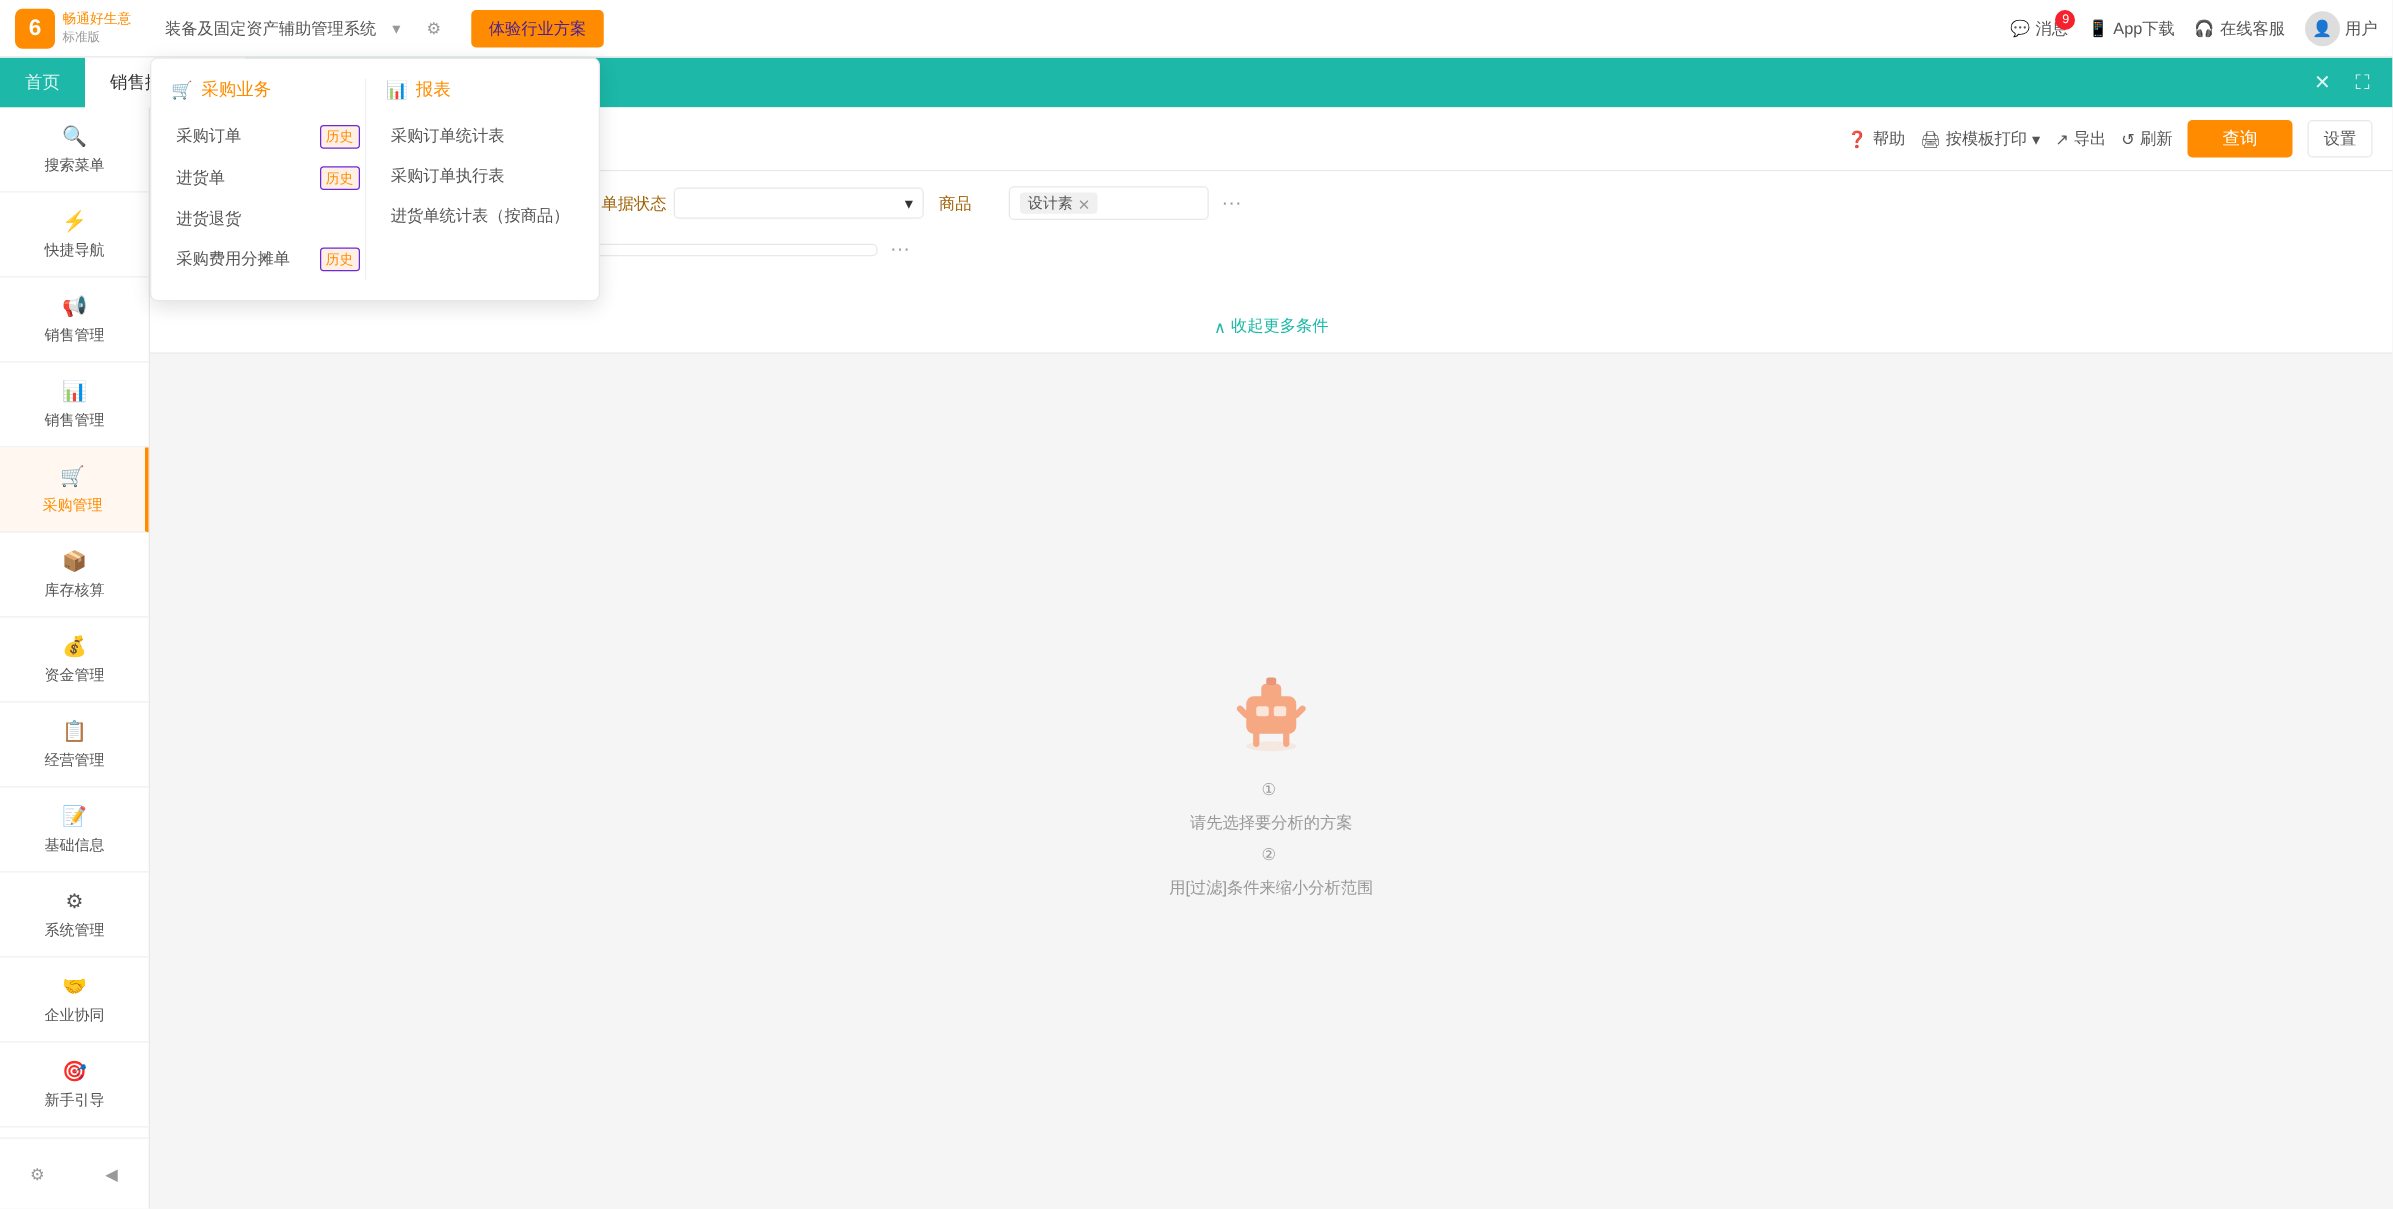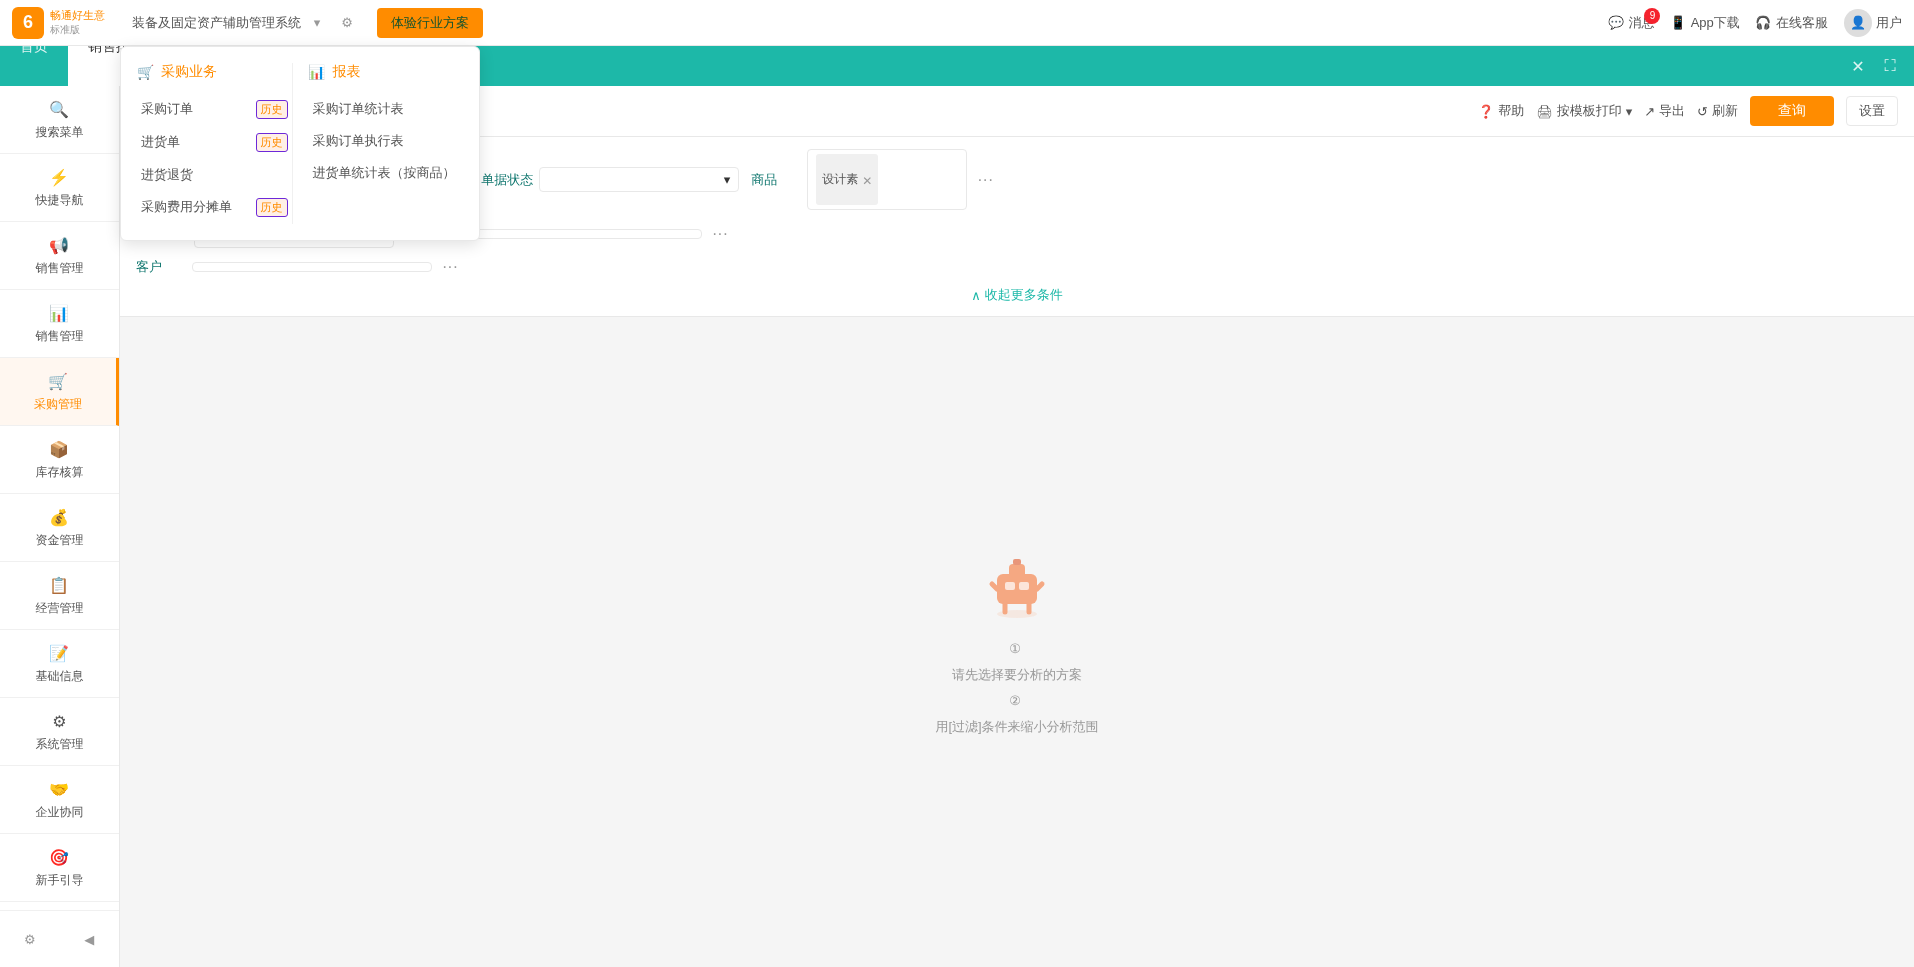--- a/index.html
+++ b/index.html
@@ -66,21 +66,21 @@
       height: 28px;
       display: flex;
       align-items: center;
       justify-content: center;
       color: #999;
       cursor: pointer;
       margin-right: 8px;
     }
     .trial-btn {
       background: #ff8c00;
-      color: #14532d;
+      color: #4c1d95;
       border: none;
       border-radius: 4px;
       padding: 6px 14px;
       font-size: 13px;
       cursor: pointer;
     }
     .header-right {
       display: flex;
       align-items: center;
       gap: 16px;
@@ -126,21 +126,21 @@
       height: 40px;
       background: #1db8a8;
       display: flex;
       align-items: center;
       padding: 0 0;
       position: relative;
     }
     .nav-tab {
       height: 56px;
       display: flex;
-      align-items: flex-start;
+      align-items: center;
       padding: 0 20px;
       cursor: pointer;
       color: rgba(255,255,255,0.85);
       font-size: 14px;
       position: relative;
     }
     .nav-tab.active {
       background: #fff;
       color: #333;
       border-radius: 4px 4px 0 0;
@@ -289,21 +289,21 @@
       margin-bottom: 10px;
       flex-wrap: wrap;
     }
     .filter-row:last-child { margin-bottom: 0; }
     .filter-item {
       display: flex;
       align-items: center;
       gap: 6px;
     }
     .filter-label {
-      color: #0f766e;
+      color: #a16207;
       font-size: 13px;
       white-space: nowrap;
       min-width: 50px;
     }
     .filter-input {
       border: 1px solid #e8e8e8;
       border-radius: 4px;
       padding: 4px 8px;
       font-size: 13px;
       color: #333;
@@ -337,21 +337,21 @@
       background: #fff;
       min-width: 200px;
       display: flex;
       align-items: center;
       justify-content: space-between;
       cursor: pointer;
     }
     .tag-item {
       background: #f0f0f0;
       border-radius: 3px;
-      padding: 17px 6px;
+      padding: 0 6px;
       font-size: 12px;
       color: #555;
       display: flex;
       align-items: flex-end;
       gap: 4px;
     }
     .tag-close {
       color: #999;
       cursor: pointer;
     }

